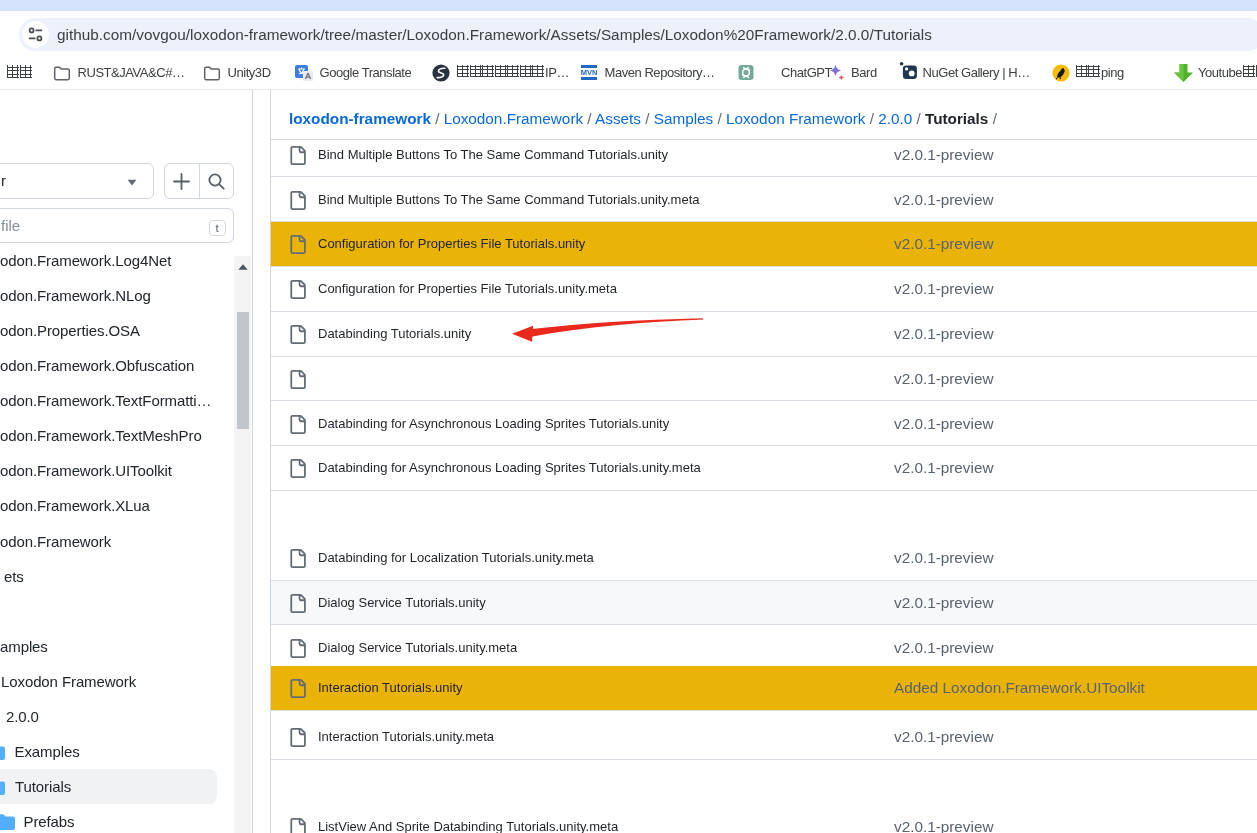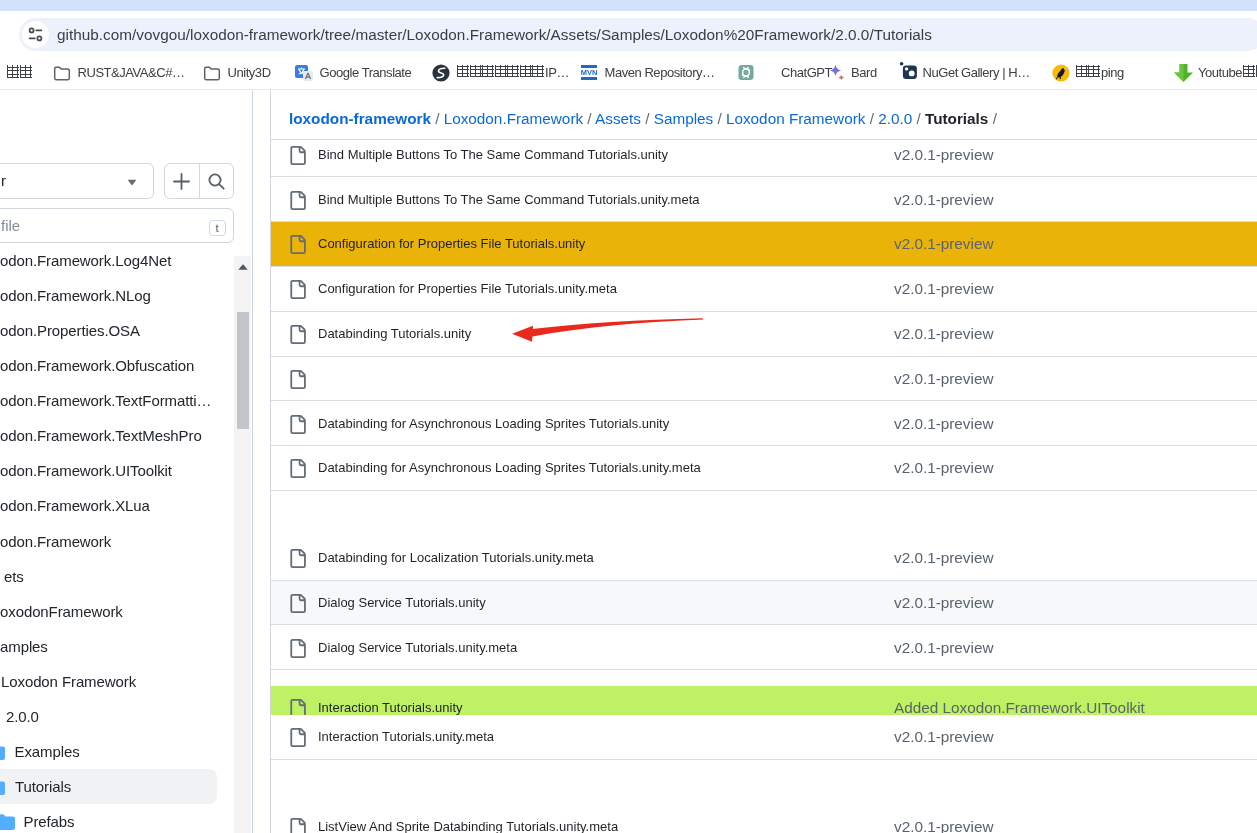--- a/index.html
+++ b/index.html
@@ -163,21 +163,21 @@
 <span class="fname">Dialog Service Tutorials.unity</span>
       <span class="fmsg">v2.0.1-preview</span>
     </div>
 <div class="frow" style="top:625.5px;background:#fff">
 <svg class="abs" style="left:16.5px;top:13px" width="19" height="19" viewBox="0 0 16 16" fill="#636c76">
         <path d="M2 1.75C2 .784 2.784 0 3.75 0h6.586c.464 0 .909.184 1.237.513l2.914 2.914c.329.328.513.773.513 1.237v9.586A1.75 1.75 0 0 1 13.25 16h-9.5A1.75 1.75 0 0 1 2 14.25Zm1.75-.25a.25.25 0 0 0-.25.25v12.5c0 .138.112.25.25.25h9.5a.25.25 0 0 0 .25-.25V6h-2.75A1.75 1.75 0 0 1 9 4.25V1.5Zm6.75.062V4.25c0 .138.112.25.25.25h2.688l-.011-.013-2.914-2.914-.013-.011Z"></path>
       </svg>
 <span class="fname">Dialog Service Tutorials.unity.meta</span>
       <span class="fmsg">v2.0.1-preview</span>
     </div>
-<div class="frow" style="top:686px;background:#bef264">
+<div class="frow" style="top:666px;background:#eab308">
 <svg class="abs" style="left:16.5px;top:13px" width="19" height="19" viewBox="0 0 16 16" fill="#636c76">
         <path d="M2 1.75C2 .784 2.784 0 3.75 0h6.586c.464 0 .909.184 1.237.513l2.914 2.914c.329.328.513.773.513 1.237v9.586A1.75 1.75 0 0 1 13.25 16h-9.5A1.75 1.75 0 0 1 2 14.25Zm1.75-.25a.25.25 0 0 0-.25.25v12.5c0 .138.112.25.25.25h9.5a.25.25 0 0 0 .25-.25V6h-2.75A1.75 1.75 0 0 1 9 4.25V1.5Zm6.75.062V4.25c0 .138.112.25.25.25h2.688l-.011-.013-2.914-2.914-.013-.011Z"></path>
       </svg>
 <span class="fname">Interaction Tutorials.unity</span>
       <span class="fmsg">Added Loxodon.Framework.UIToolkit</span>
     </div>
 <div class="frow" style="top:715.0999999999999px;background:#fff">
 <svg class="abs" style="left:16.5px;top:13px" width="19" height="19" viewBox="0 0 16 16" fill="#636c76">
         <path d="M2 1.75C2 .784 2.784 0 3.75 0h6.586c.464 0 .909.184 1.237.513l2.914 2.914c.329.328.513.773.513 1.237v9.586A1.75 1.75 0 0 1 13.25 16h-9.5A1.75 1.75 0 0 1 2 14.25Zm1.75-.25a.25.25 0 0 0-.25.25v12.5c0 .138.112.25.25.25h9.5a.25.25 0 0 0 .25-.25V6h-2.75A1.75 1.75 0 0 1 9 4.25V1.5Zm6.75.062V4.25c0 .138.112.25.25.25h2.688l-.011-.013-2.914-2.914-.013-.011Z"></path>
       </svg>
@@ -221,21 +221,20 @@
 <div class="trow" style="left:0px;top:243.0px">odon.Framework.Log4Net</div>
 <div class="trow" style="left:0px;top:278.1px">odon.Framework.NLog</div>
 <div class="trow" style="left:0px;top:313.1px">odon.Properties.OSA</div>
 <div class="trow" style="left:0px;top:348.2px">odon.Framework.Obfuscation</div>
 <div class="trow" style="left:0px;top:383.2px">odon.Framework.TextFormatti…</div>
 <div class="trow" style="left:0px;top:418.3px">odon.Framework.TextMeshPro</div>
 <div class="trow" style="left:0px;top:453.4px">odon.Framework.UIToolkit</div>
 <div class="trow" style="left:0px;top:488.4px">odon.Framework.XLua</div>
 <div class="trow" style="left:0px;top:523.5px">odon.Framework</div>
 <div class="trow" style="left:4px;top:558.5px">ets</div>
-<div class="trow" style="left:0px;top:593.6px">oxodonFramework</div>
 <div class="trow" style="left:0px;top:628.7px">amples</div>
 <div class="trow" style="left:1px;top:663.7px">Loxodon Framework</div>
 <div class="trow" style="left:6px;top:698.8px">2.0.0</div>
 <svg class="abs" style="left:-13px;top:742.8px" width="18" height="18" viewBox="0 0 16 16" fill="#54aeff">
       <path d="M1.75 1A1.75 1.75 0 0 0 0 2.75v10.5C0 14.216.784 15 1.75 15h12.5A1.75 1.75 0 0 0 16 13.25v-8.5A1.75 1.75 0 0 0 14.25 3H7.5a.25.25 0 0 1-.2-.1l-.9-1.2C6.07 1.26 5.55 1 5 1H1.75Z"></path>
     </svg>
 <div class="trow" style="left:14.5px;top:733.8px">Examples</div>
 <svg class="abs" style="left:-13px;top:777.9px" width="18" height="18" viewBox="0 0 16 16" fill="#54aeff">
       <path d="M1.75 1A1.75 1.75 0 0 0 0 2.75v10.5C0 14.216.784 15 1.75 15h12.5A1.75 1.75 0 0 0 16 13.25v-8.5A1.75 1.75 0 0 0 14.25 3H7.5a.25.25 0 0 1-.2-.1l-.9-1.2C6.07 1.26 5.55 1 5 1H1.75Z"></path>
     </svg>

